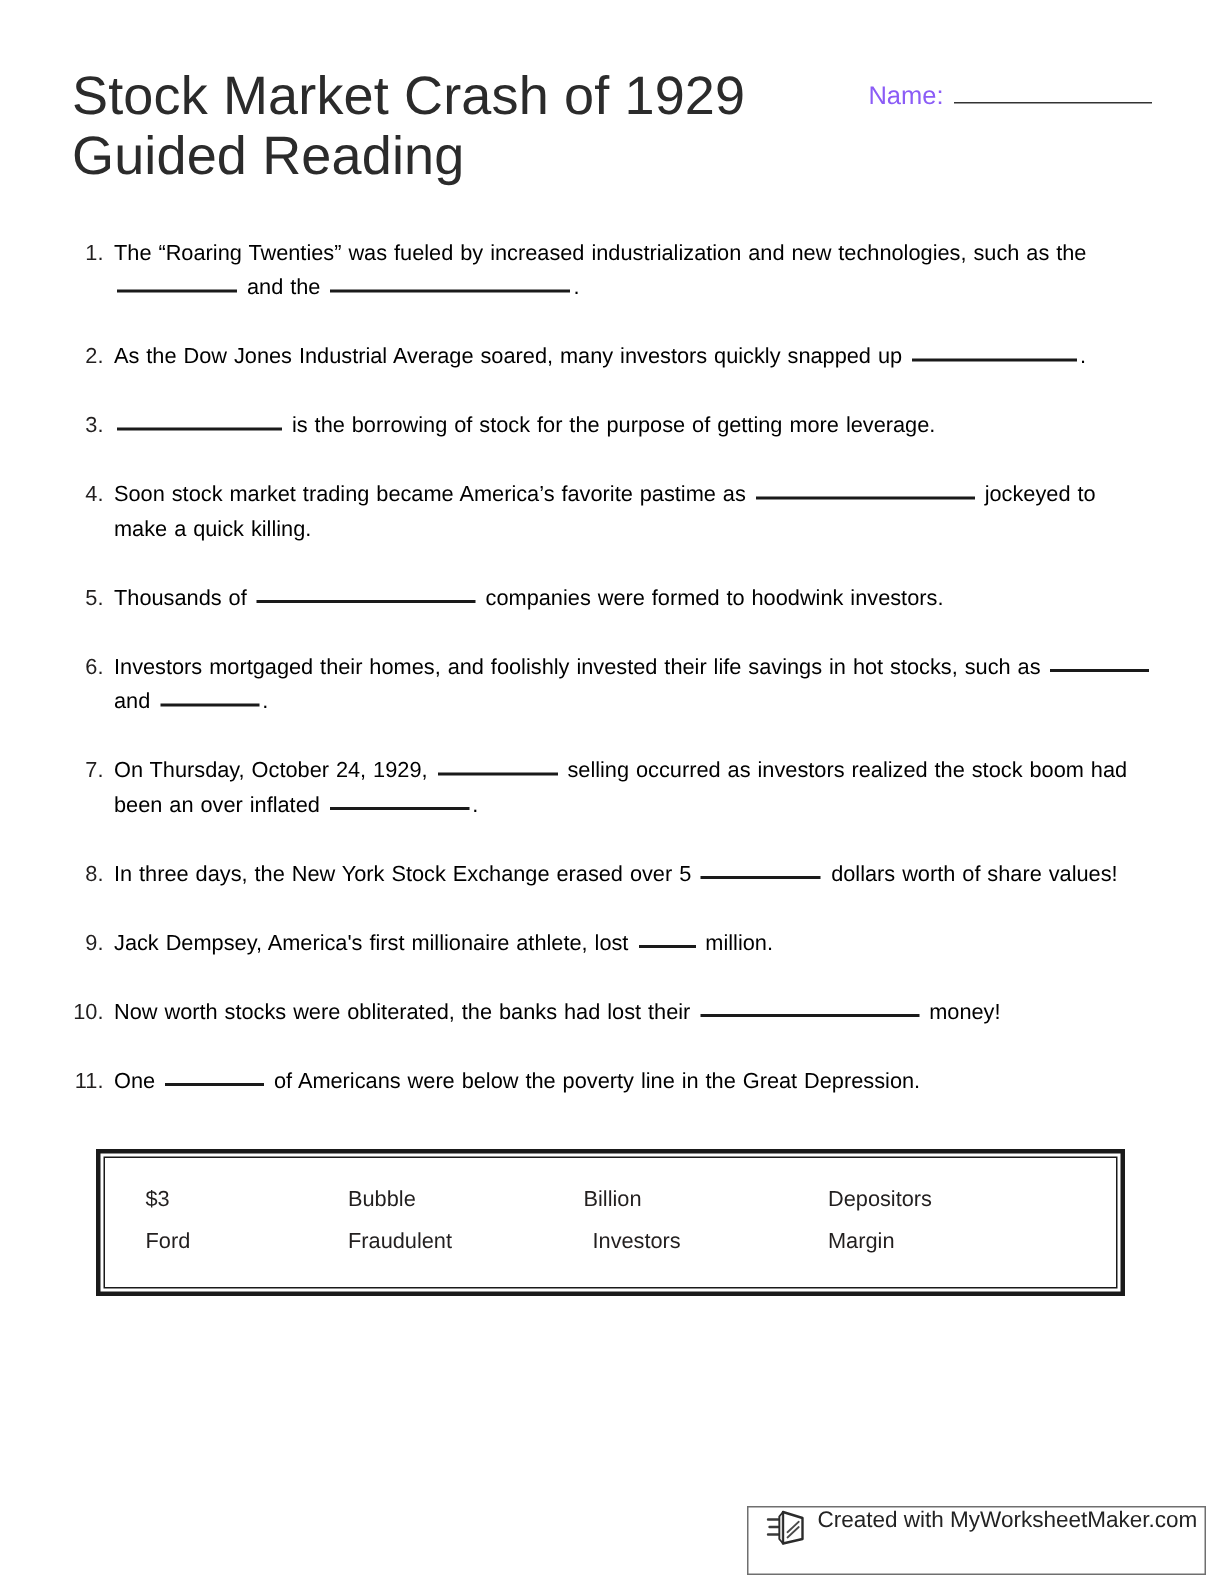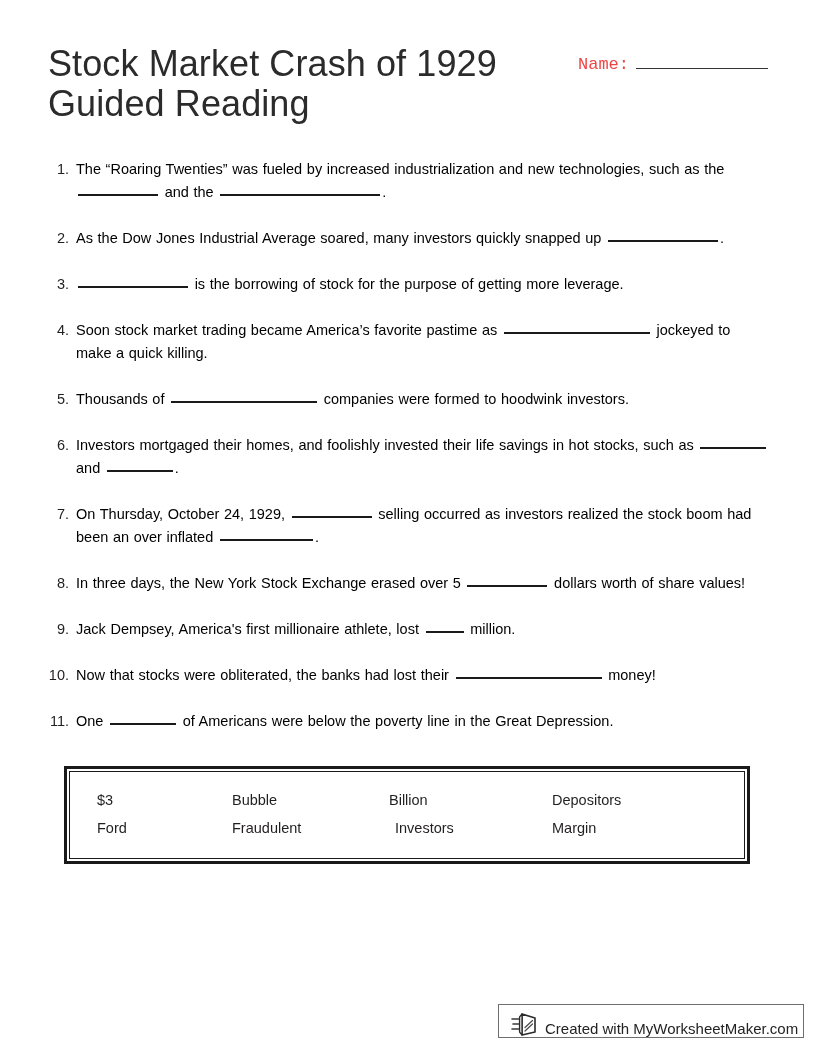--- a/index.html
+++ b/index.html
@@ -52,23 +52,22 @@
     width: 230px;
   }
   .nd-row {
     display: flex;
     align-items: baseline;
     justify-content: flex-end;
     height: 34px;
   }
   .nd-label {
     font-size: 17px;
-    color: #ef4444;
+    color: #8b5cf6;
     white-space: pre;
-    font-family: Liberation Mono, monospace;
   }
   .nd-rule {
     display: inline-block;
     width: 132px;
     margin-left: 7px;
     border-bottom: 1.4px solid #333;
     height: 14px;
   }
 
   
@@ -150,26 +149,26 @@
   .wb-c1 { width: 163px; }
   .wb-c2 { width: 157px; }
   .wb-c3 { width: 180px; }
 
   
   .footer-badge {
     position: absolute;
     left: 498px;
     top: 1004px;
     width: 306px;
-    height: 34px;
+    height: 46px;
     border: 1px solid #6f6f6f;
     background: #fff;
     box-sizing: border-box;
     display: flex;
-    align-items: flex-end;
+    align-items: flex-start;
     padding-left: 12px;
   }
   .badge-icon {
     width: 28px;
     height: 26px;
     flex: 0 0 28px;
     position: relative;
     margin-right: 6px;
   }
   .badge-text {
@@ -229,21 +228,21 @@
       <div class="q">
         <div class="q-num">8.</div>
         <div class="q-body"><span>In three days, the New York Stock Exchange erased over 5 </span><span class="blank b-m"></span><span> dollars worth of share values!</span></div>
       </div>
       <div class="q">
         <div class="q-num">9.</div>
         <div class="q-body"><span>Jack Dempsey, America's first millionaire athlete, lost </span><span class="blank b-xs"></span><span> million.</span></div>
       </div>
       <div class="q">
         <div class="q-num">10.</div>
-        <div class="q-body"><span>Now that stocks were obliterated, the banks had lost their </span><span class="blank b-xxl"></span><span> money!</span></div>
+        <div class="q-body"><span>Now worth stocks were obliterated, the banks had lost their </span><span class="blank b-xxl"></span><span> money!</span></div>
       </div>
       <div class="q">
         <div class="q-num">11.</div>
         <div class="q-body"><span>One </span><span class="blank b-s"></span><span> of Americans were below the poverty line in the Great Depression.</span></div>
       </div>
     </div>
 
   <div class="wordbank">
     <div class="wordbank-inner">
         <div class="wb-row">

